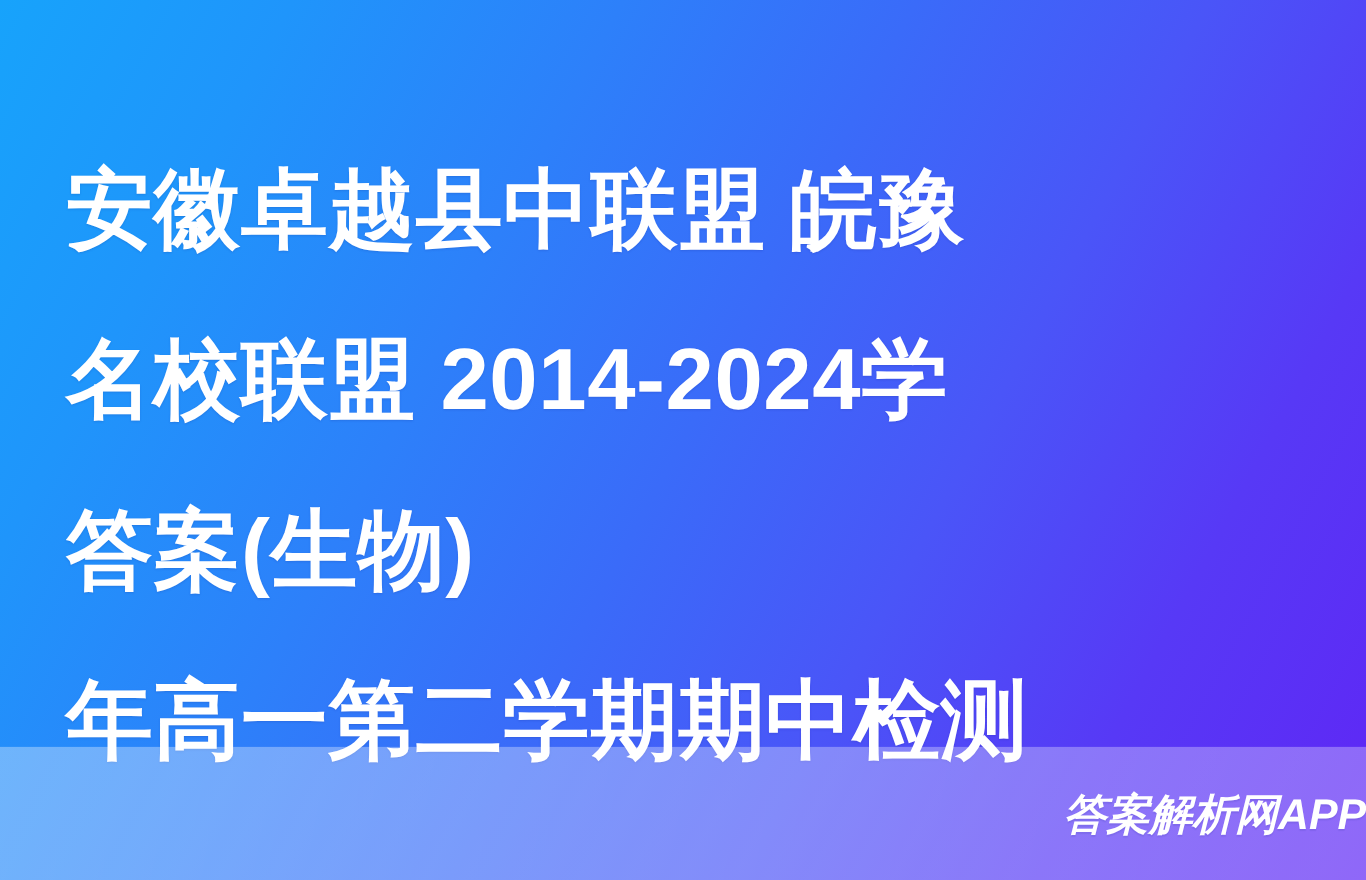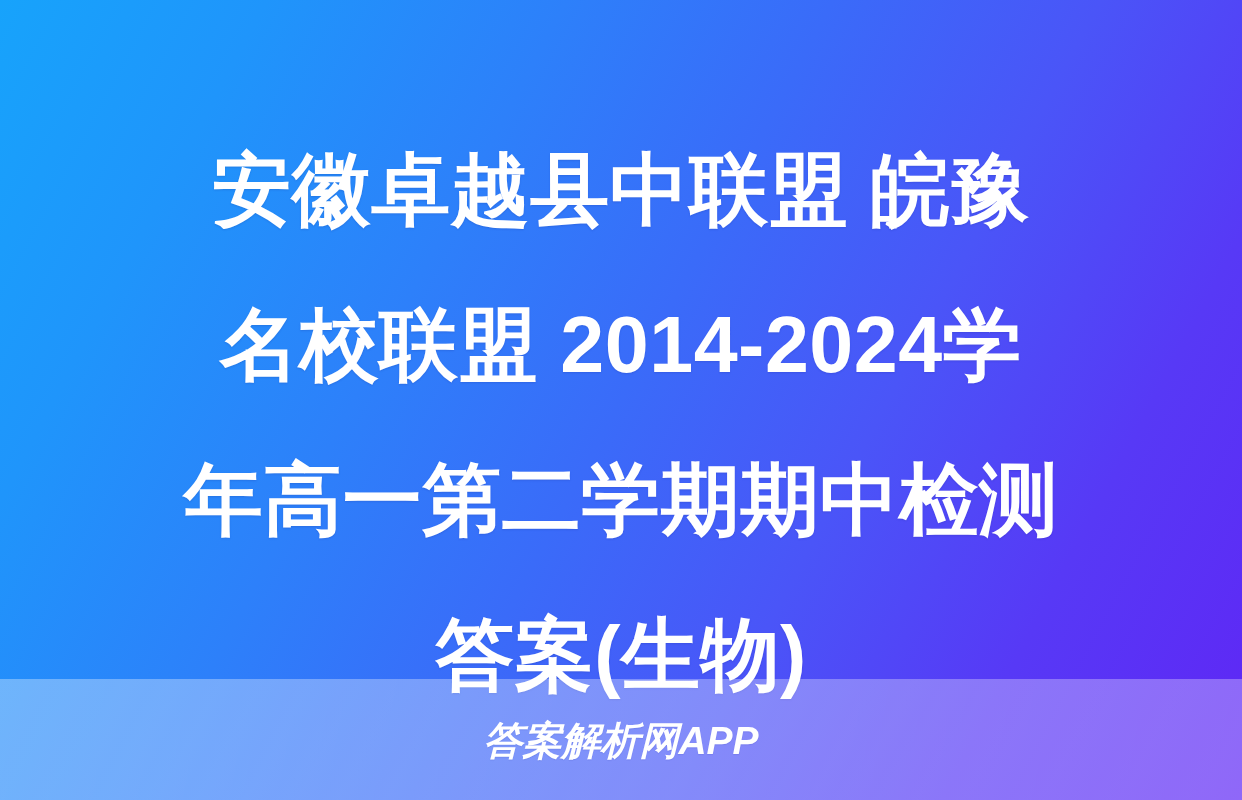--- a/index.html
+++ b/index.html
@@ -28,22 +28,21 @@
         #5739f6 82%,
         #5f26f5 100%);
   }
 
   
   #title-block {
     position: absolute;
     left: 0;
     top: 112px;
     width: 1242px;
-    text-align: center;
-    padding: 0 76px;
+    padding: 0 60px;
     box-sizing: border-box;
   }
 
   .title-line {
     display: block;
     color: #ffffff;
     font-size: 79px;
     line-height: 155px;
     font-weight: 700;
     letter-spacing: 0.5px;
@@ -66,21 +65,21 @@
   }
 
   #band-inner {
     position: absolute;
     left: 0;
     top: 0;
     width: 100%;
     height: 100%;
     display: flex;
     align-items: center;
-    justify-content: center;
+    justify-content: flex-end;
     border-radius: 24px;
   }
 
   #watermark-text {
     color: #ffffff;
     font-size: 39px;
     font-weight: 700;
     font-style: italic;
     letter-spacing: 0px;
     white-space: nowrap;
@@ -89,22 +88,22 @@
   }
 </style>
 </head>
 <body>
 
 <div id="poster">
 
   <div id="title-block">
     <span class="title-line">安徽卓越县中联盟 皖豫</span>
     <span class="title-line">名校联盟 2014-2024学</span>
+    <span class="title-line">答案(生物)</span>
     <span class="title-line">年高一第二学期期中检测</span>
-    <span class="title-line">答案(生物)</span>
   </div>
 
   <div id="bottom-band">
     <div id="band-inner">
       <span id="watermark-text">答案解析网APP</span>
     </div>
   </div>
 
 </div>
 

